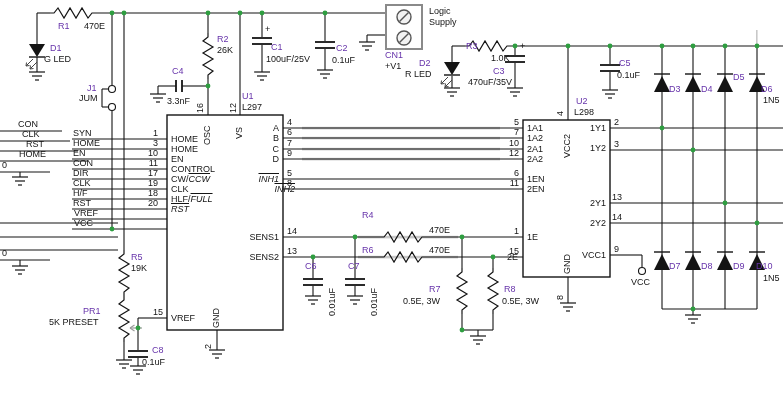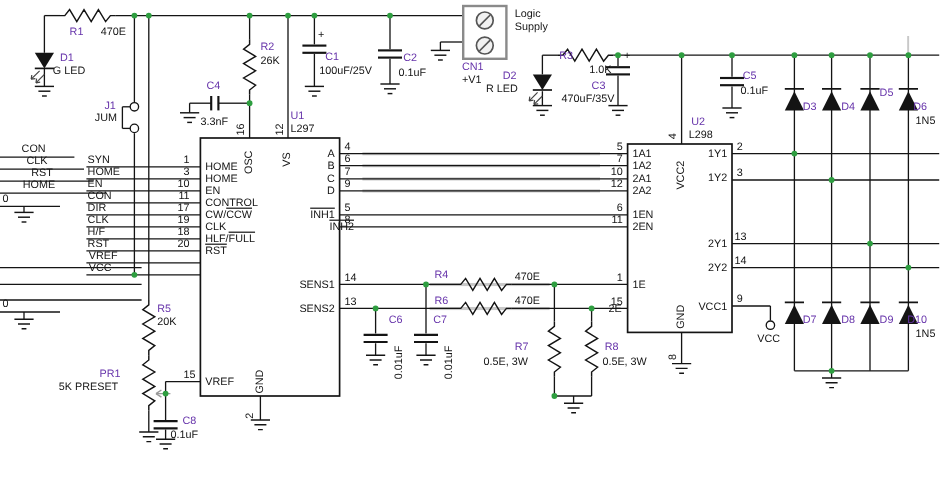--- a/index.html
+++ b/index.html
@@ -2,21 +2,21 @@
 <html><head>
 <meta charset="utf-8">
 <style>
   html,body{margin:0;padding:0;background:#fff;}
   #canvas{position:relative;width:783px;height:406px;background:#ffffff;overflow:hidden;
           font-family:"Liberation Sans",sans-serif;}
   #canvas svg{position:absolute;left:0;top:0;}
   .t{position:absolute;font:9px "Liberation Sans",sans-serif;color:#141414;white-space:pre;line-height:10px;}
   .ref{color:#6633aa;}
   .rr{text-align:right;display:inline-block;}
-  .ov{text-decoration:overline;}
+  .ov{text-decoration:overline;font-style:italic;}
   .rot{transform:rotate(-90deg);transform-origin:0 0;}
 </style>
 </head>
 <body>
 
 <div id="canvas">
 <svg width="783" height="406" viewBox="0 0 783 406">
   <defs>
     <g id="gnd" stroke="#141414" stroke-width="1.2">
       <line x1="-8" y1="0" x2="8" y2="0"></line>
@@ -298,21 +298,21 @@
   <span class="t" style="left:520px;top:41px">+</span>
   <span class="t ref" style="left:493px;top:66px">C3</span>
   <span class="t" style="left:468px;top:77px">470uF/35V</span>
   <span class="t ref" style="left:619px;top:58px">C5</span>
   <span class="t" style="left:617px;top:70px">0.1uF</span>
   <span class="t ref" style="left:242px;top:91px">U1</span>
   <span class="t" style="left:242px;top:102px">L297</span>
   <span class="t ref" style="left:576px;top:96px">U2</span>
   <span class="t" style="left:574px;top:107px">L298</span>
   <span class="t ref" style="left:131px;top:252px">R5</span>
-  <span class="t" style="left:131px;top:263px">20K</span>
+  <span class="t" style="left:131px;top:263px">19K</span>
   <span class="t ref" style="left:83px;top:306px">PR1</span>
   <span class="t" style="left:49px;top:317px">5K PRESET</span>
   <span class="t ref" style="left:152px;top:345px">C8</span>
   <span class="t" style="left:142px;top:357px">0.1uF</span>
 
   <span class="t" style="left:18px;top:119px">CON</span>
   <span class="t" style="left:22px;top:129px">CLK</span>
   <span class="t" style="left:26px;top:139px">RST</span>
   <span class="t" style="left:19px;top:149px">HOME</span>
   <span class="t" style="left:2px;top:160px">0</span>
@@ -365,27 +365,27 @@
   <span class="t" style="left:287px;top:226px">14</span>
   <span class="t" style="left:287px;top:246px">13</span>
 
   <span class="t rot" style="left:202px;top:145px">OSC</span>
   <span class="t rot" style="left:195px;top:113px">16</span>
   <span class="t rot" style="left:234px;top:139px">VS</span>
   <span class="t rot" style="left:228px;top:113px">12</span>
   <span class="t rot" style="left:211px;top:328px">GND</span>
   <span class="t rot" style="left:203px;top:349px">2</span>
 
-  <span class="t ref" style="left:362px;top:224px">R4</span>
+  <span class="t ref" style="left:362px;top:210px">R4</span>
   <span class="t" style="left:429px;top:225px">470E</span>
   <span class="t ref" style="left:362px;top:245px">R6</span>
   <span class="t" style="left:429px;top:245px">470E</span>
-  <span class="t ref" style="left:324px;top:261px">C6</span>
+  <span class="t ref" style="left:305px;top:261px">C6</span>
   <span class="t rot" style="left:327px;top:316px">0.01uF</span>
-  <span class="t ref" style="left:361px;top:261px">C7</span>
+  <span class="t ref" style="left:348px;top:261px">C7</span>
   <span class="t rot" style="left:369px;top:316px">0.01uF</span>
   <span class="t ref" style="left:429px;top:284px">R7</span>
   <span class="t" style="left:403px;top:296px">0.5E, 3W</span>
   <span class="t ref" style="left:504px;top:284px">R8</span>
   <span class="t" style="left:502px;top:296px">0.5E, 3W</span>
 
   <span class="t rr" style="left:499px;top:117px;width:20px">5</span>
   <span class="t rr" style="left:499px;top:127px;width:20px">7</span>
   <span class="t rr" style="left:499px;top:138px;width:20px">10</span>
   <span class="t rr" style="left:499px;top:148px;width:20px">12</span>

